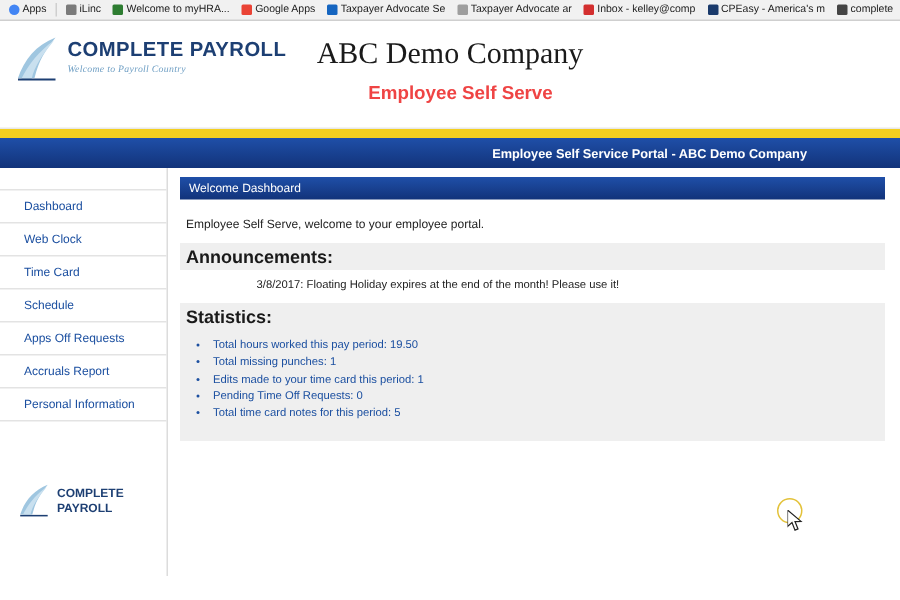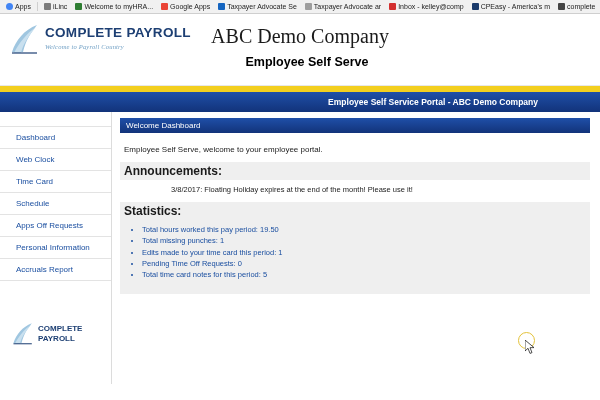--- a/index.html
+++ b/index.html
@@ -97,21 +97,21 @@
     text-align: center;
   }
   .company-name {
     font-size: 20px;
     color: #1a1a1a;
     font-family: "Liberation Serif", serif;
     line-height: 1.2;
   }
   .portal-name {
     font-size: 12.5px;
-    color: #000000;
+    color: #ef4444;
     font-weight: bold;
     margin-top: 7px;
     padding-left: 14px;
   }
 
   
   .gold-strip { height: 6px; background: #f3cf1f; }
   .blue-bar {
     height: 20px;
     background: linear-gradient(180deg, #1f4fa8 0%, #12337a 100%);
@@ -306,24 +306,24 @@
       <div class="nav-item">
         <span>Time Card</span>
       </div>
       <div class="nav-item">
         <span>Schedule</span>
       </div>
       <div class="nav-item">
         <span>Apps Off Requests</span>
       </div>
       <div class="nav-item">
+        <span>Accruals Report</span>
+      </div>
+      <div class="nav-item">
         <span>Personal Information</span>
-      </div>
-      <div class="nav-item">
-        <span>Accruals Report</span>
       </div>
 
       <div class="sidebar-logo">
         <span class="logo-mark">
           <svg width="22" height="25" viewBox="0 0 30 34">
             <path d="M2 30 C6 18, 14 8, 27 3 C20 12, 16 18, 13 30 Z" fill="#9fc6e0"></path>
             <path d="M4 31 C9 21, 16 12, 26 5 C18 15, 13 22, 11 31 Z" fill="#c9e0ef"></path>
             <path d="M2 31 L27 31" stroke="#1d3f73" stroke-width="1.4" fill="none"></path>
           </svg>
         </span>

